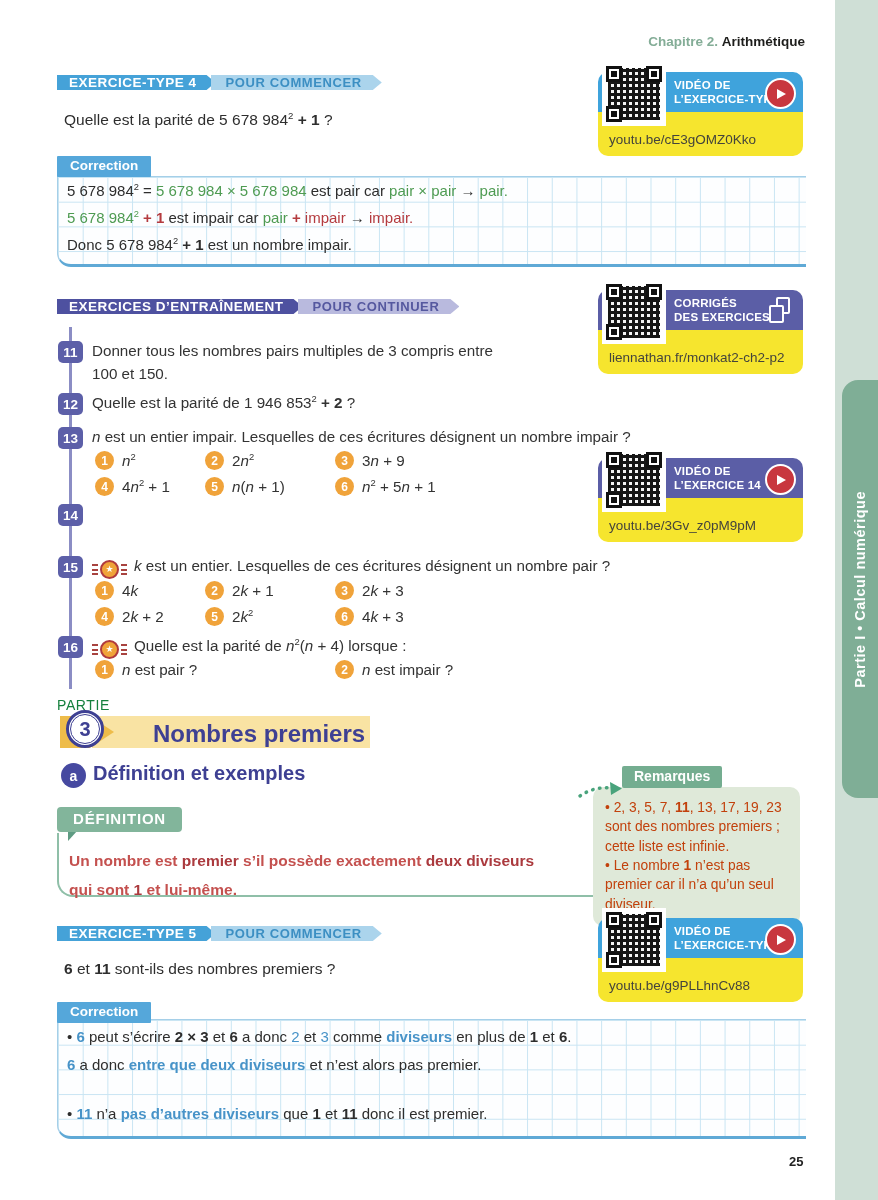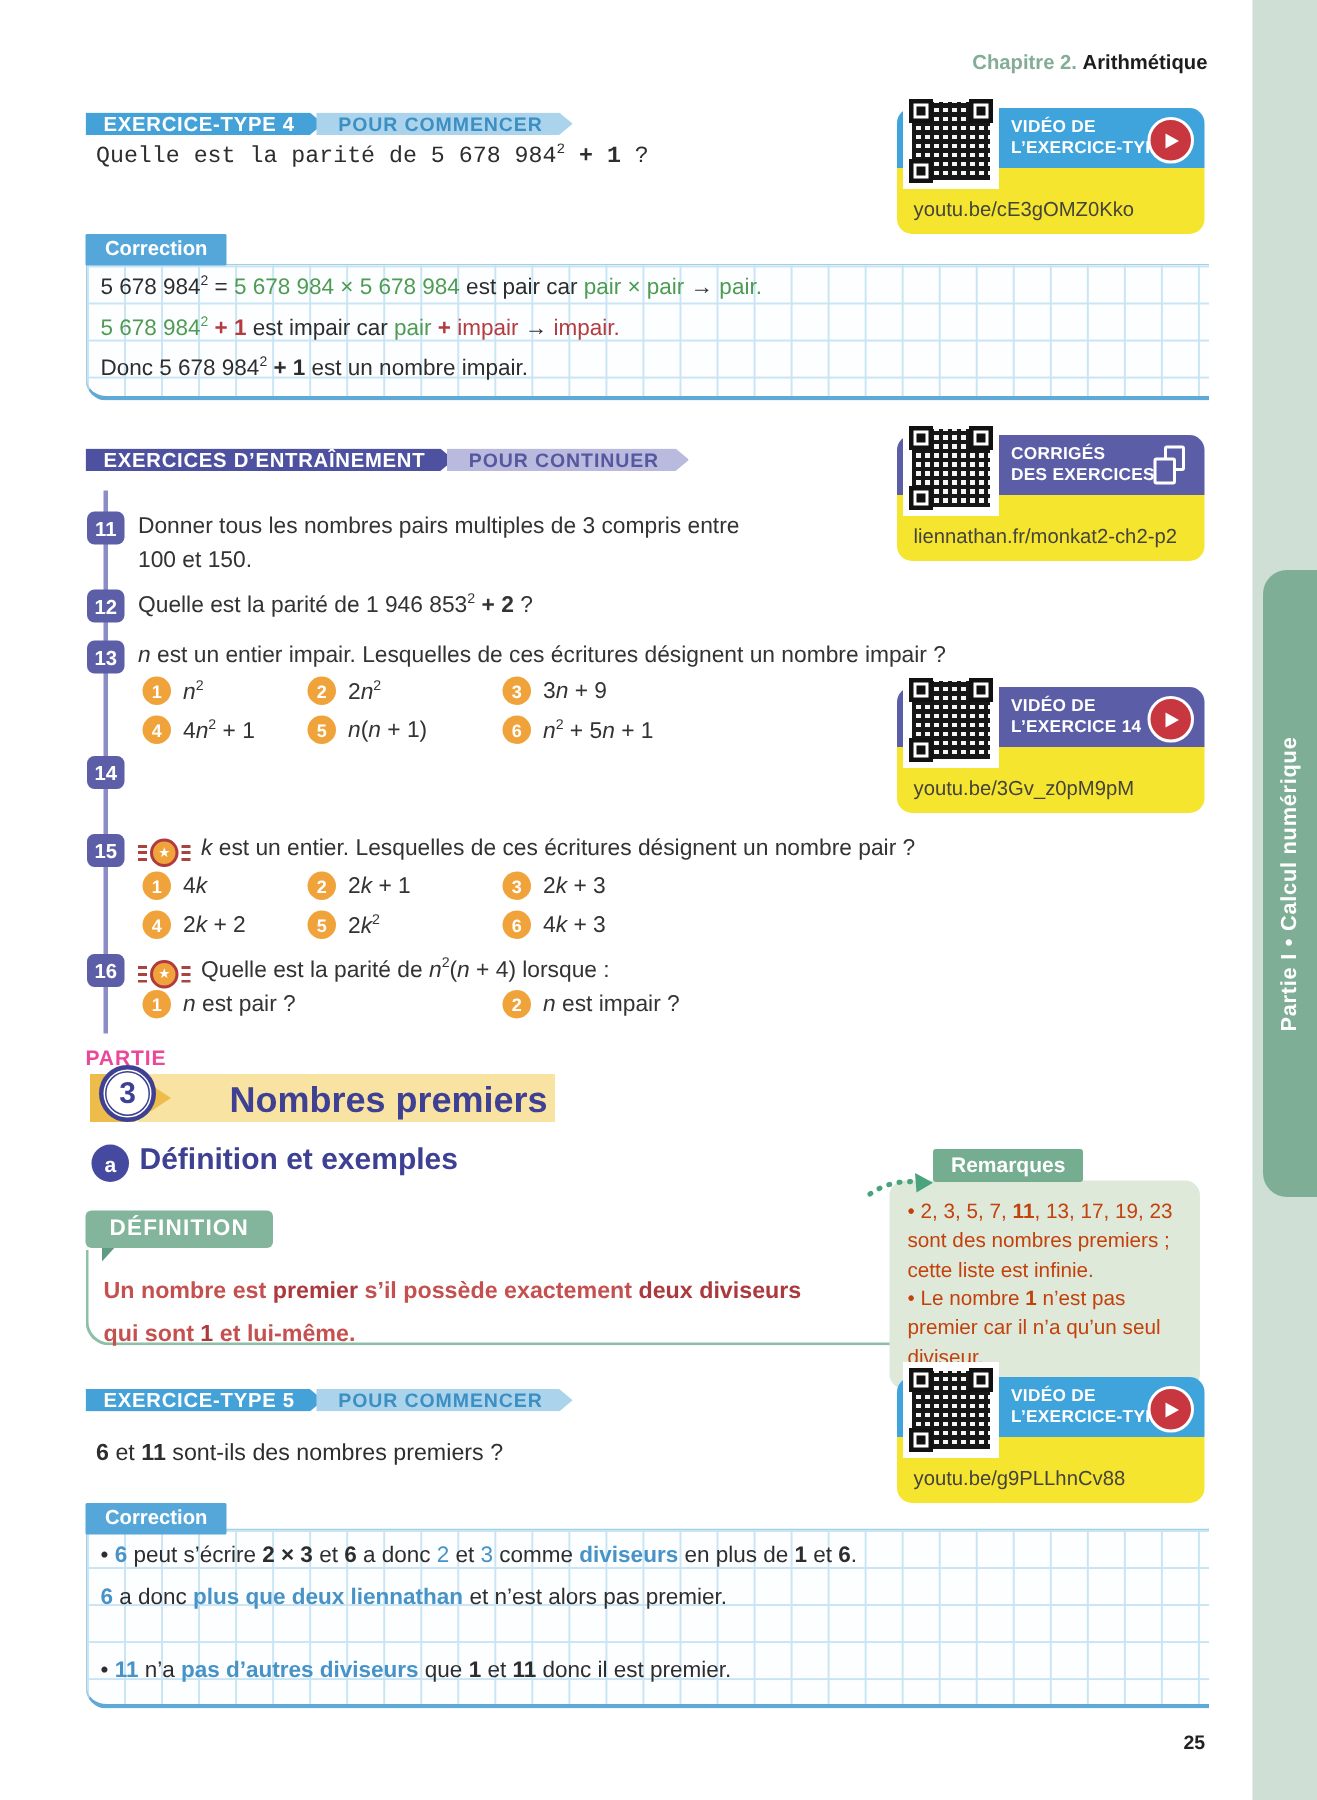--- a/index.html
+++ b/index.html
@@ -79,21 +79,21 @@
   .play-inline{display:inline-flex;width:21px;height:21px;border-radius:50%;background:#c8373f;
           align-items:center;justify-content:center;vertical-align:-5px;margin-right:7px;}
   .play-inline::after{content:"";margin-left:2px;border-left:7px solid #fff;
           border-top:4px solid transparent;border-bottom:4px solid transparent;}
   .medal{display:inline-flex;align-items:center;gap:2px;margin-right:7px;vertical-align:-4px;}
   .medal i{width:6px;height:11px;background:repeating-linear-gradient(to bottom,#a8433f 0 2px,transparent 2px 4.5px);}
   .medal .core{width:15px;height:15px;border-radius:50%;background:#f0a33a;border:2px solid #b03a3e;color:#fff;
           font-size:9px;line-height:1;display:flex;align-items:center;justify-content:center;}
 
   
-  .p-kicker{position:absolute;left:57px;top:697px;color:#ec4899;font-weight:700;font-size:14px;letter-spacing:.6px;}
+  .p-kicker{position:absolute;left:57px;top:697px;color:#15803d;font-weight:400;font-size:14px;letter-spacing:.6px;}
   .p3-chev{position:absolute;left:60px;top:716px;width:54px;height:32px;background:#eebc4a;z-index:1;
            clip-path:polygon(0 0,55% 0,100% 50%,55% 100%,0 100%);}
   .p3-band{position:absolute;left:92px;top:716px;width:278px;height:32px;background:#f9e3a3;z-index:0;}
   .p3-circle{position:absolute;left:66px;top:710px;width:38px;height:38px;border-radius:50%;background:#fff;
            border:3px solid #3e4093;box-sizing:border-box;display:flex;align-items:center;justify-content:center;
            color:#3e4093;font-size:20px;font-weight:700;z-index:2;}
   .p3-circle::after{content:"";position:absolute;inset:1px;border:1px solid #3e4093;border-radius:50%;}
   .p3-title{position:absolute;left:153px;top:720px;color:#3e4093;font-weight:700;font-size:24px;z-index:2;}
   .suba-circle{position:absolute;left:61px;top:763px;width:25px;height:25px;border-radius:50%;background:#4649a0;
            color:#fff;font-weight:700;font-size:14px;display:flex;align-items:center;justify-content:center;}
@@ -138,21 +138,21 @@
   <div class="chap">
     <span class="lbl">Chapitre 2.</span>
     <span class="ttl">Arithmétique</span>
   </div>
 
   <div class="ribbon blue" style="top:75px;">
     <span class="rb-main">EXERCICE-TYPE 4</span>
     <span class="rb-tag">POUR COMMENCER</span>
   </div>
   <div class="tail" style="left:57px;top:102px;border-top-color:#3784b8;"></div>
-  <div class="question" style="top:94px;font-family:Liberation Mono, monospace;"><span>Quelle est la parité de 5 678 984</span><span class="sup">2</span><span> </span><span class="b">+ 1</span><span> ?</span></div>
+  <div class="question" style="top:110px;"><span>Quelle est la parité de 5 678 984</span><span class="sup">2</span><span> </span><span class="b">+ 1</span><span> ?</span></div>
 
   <div class="badge blue" style="top:72px;">
     <div class="bd-top">
       <span>VIDÉO DE</span>
       <span>L’EXERCICE-TYPE</span>
       <span class="play-badge"></span>
     </div>
     <div class="bd-bot">
       <span>youtu.be/cE3gOMZ0Kko</span>
     </div>
@@ -340,19 +340,19 @@
         <div class="px"></div>
         <i class="f tl"></i>
         <i class="f tr"></i>
         <i class="f bl"></i>
       </div>
   </div>
 
   <div class="corr-label" style="top:1002px;">Correction</div>
   <div class="grid" style="top:1019px;height:116px;">
     <div class="g-line" style="top:8px;"><span>• </span><span class="blu b">6</span><span> peut s’écrire </span><span class="b">2 × 3</span><span> et </span><span class="b">6</span><span> a donc </span><span class="blu">2</span><span> et </span><span class="blu">3</span><span> comme </span><span class="blu b">diviseurs</span><span> en plus de </span><span class="b">1</span><span> et </span><span class="b">6</span><span>.</span></div>
-    <div class="g-line" style="top:36px;"><span class="blu b">6</span><span> a donc </span><span class="blu b">plus que deux liennathan</span><span> et n’est alors pas premier.</span></div>
+    <div class="g-line" style="top:36px;"><span class="blu b">6</span><span> a donc </span><span class="blu b">entre que deux diviseurs</span><span> et n’est alors pas premier.</span></div>
     <div class="g-line" style="top:85px;"><span>• </span><span class="blu b">11</span><span> n’a </span><span class="blu b">pas d’autres diviseurs</span><span> que </span><span class="b">1</span><span> et </span><span class="b">11</span><span> donc il est premier.</span></div>
   </div>
 
   <div class="pagenum">25</div>
 
 </div>
 
 </body></html>

